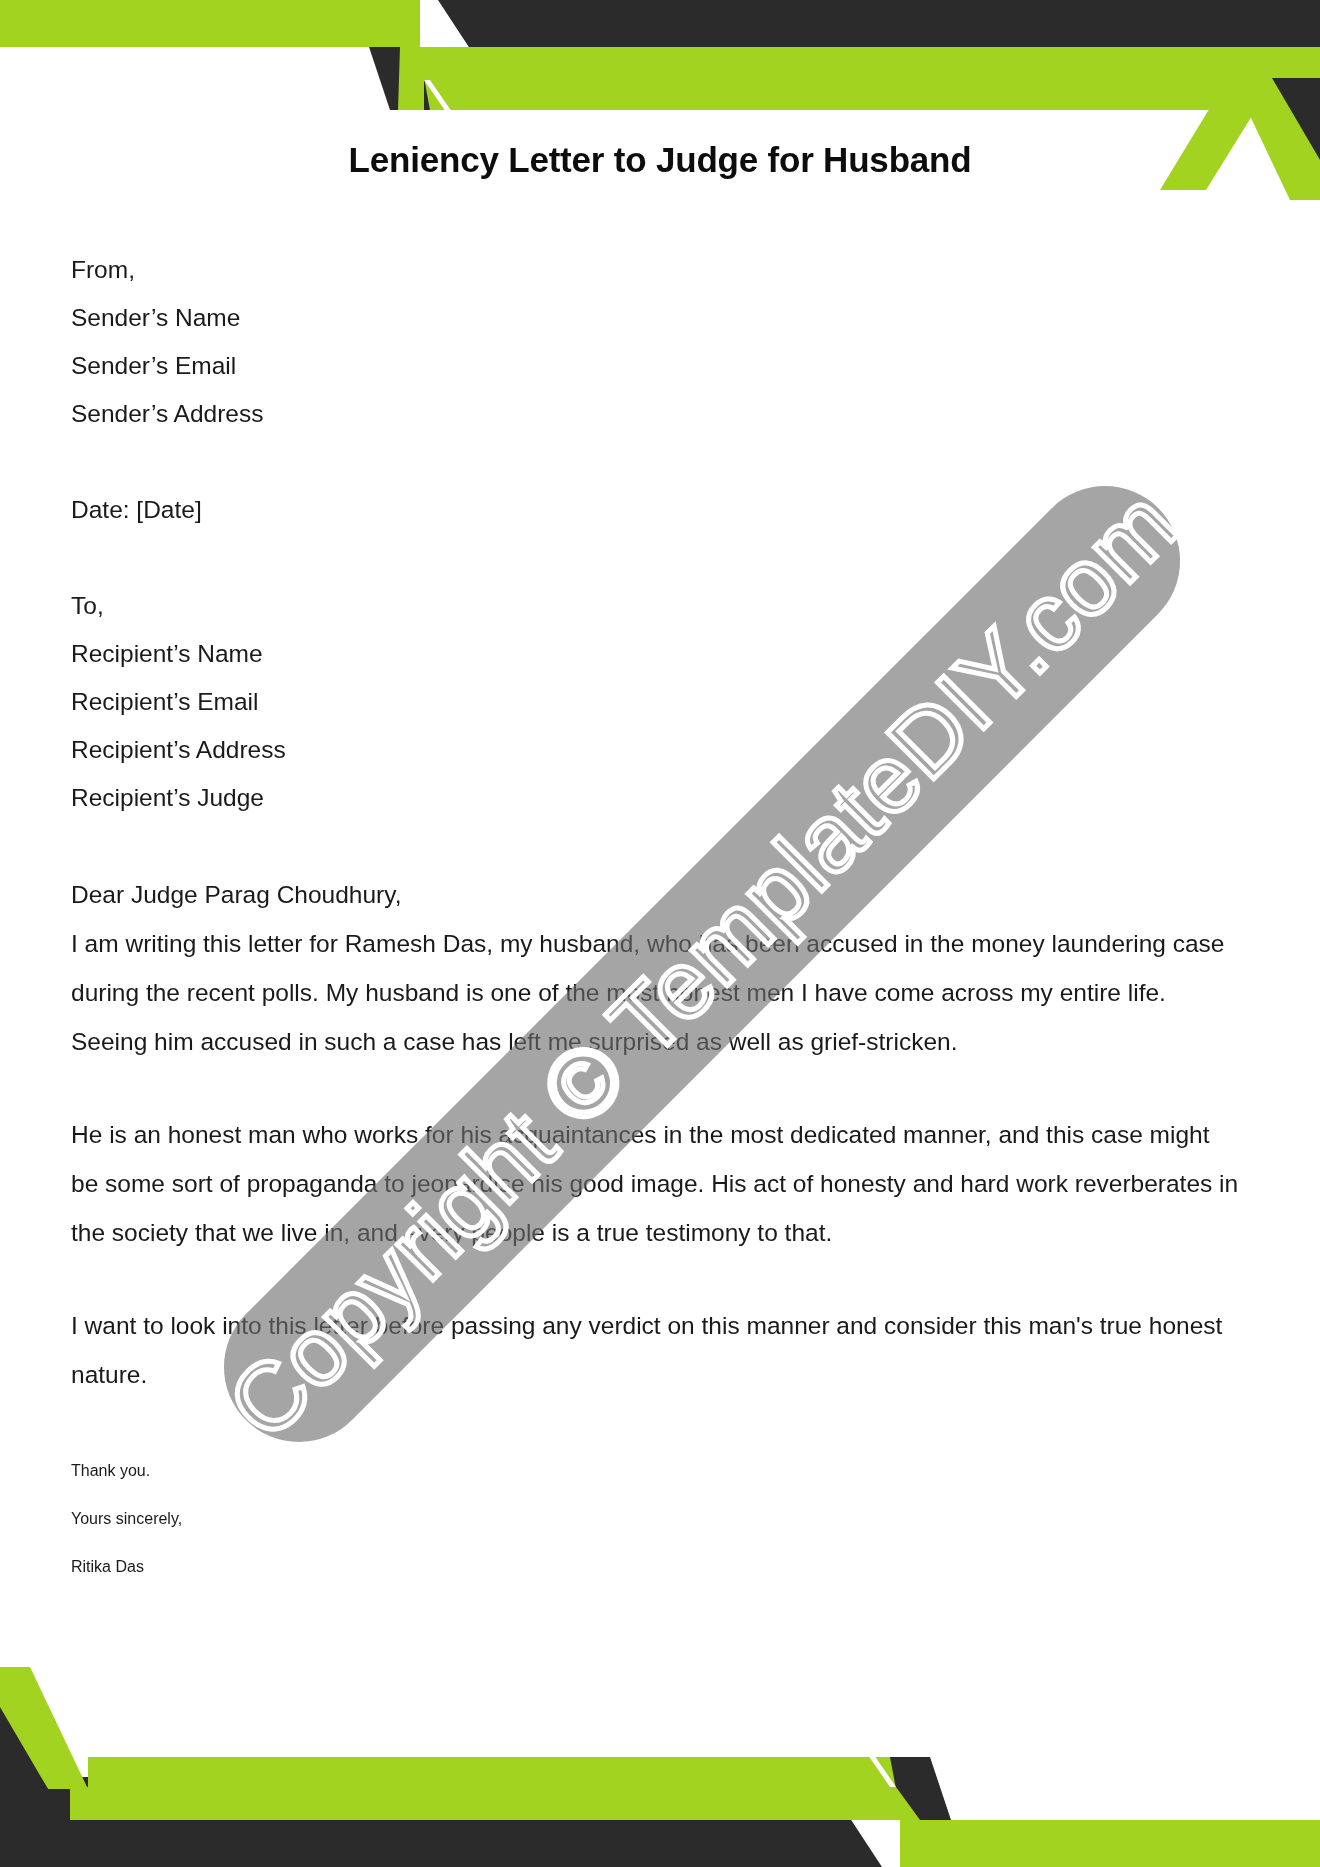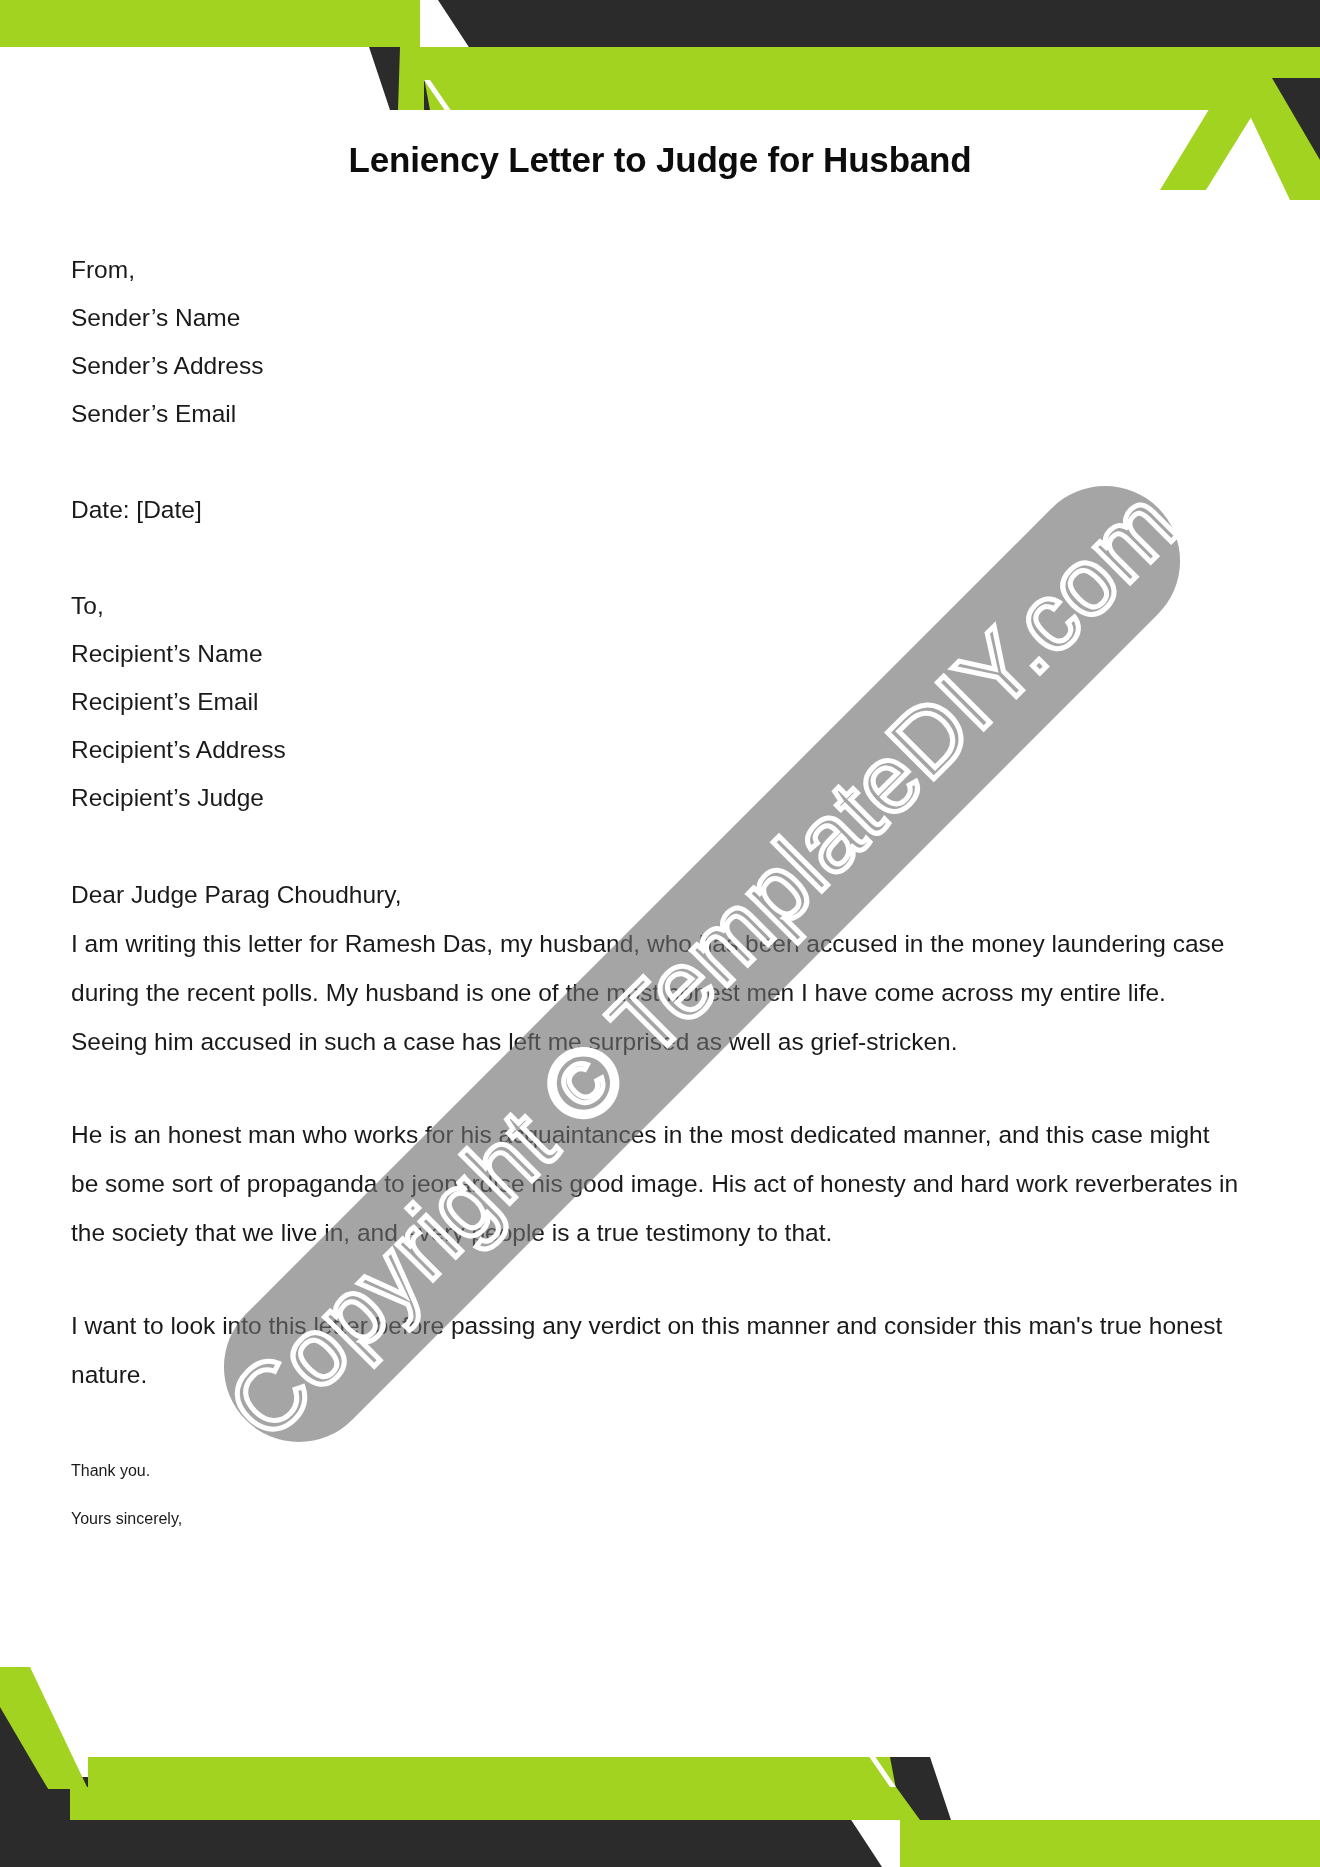--- a/index.html
+++ b/index.html
@@ -153,22 +153,22 @@
 
   <div class="content">
 
     <div class="doc-title">Leniency Letter to Judge for Husband</div>
 
     <div class="body-block">
 
       <div>
         <div class="addr-line">From,</div>
         <div class="addr-line">Sender’s Name</div>
+        <div class="addr-line">Sender’s Email</div>
         <div class="addr-line">Sender’s Address</div>
-        <div class="addr-line">Sender’s Email</div>
       </div>
 
       <div class="gap"></div>
 
       <div class="addr-line">Date: [Date]</div>
 
       <div class="gap"></div>
 
       <div>
         <div class="addr-line">To,</div>
@@ -190,20 +190,21 @@
 
       <div class="gap-sm"></div>
 
       <div class="para">I want to look into this letter before passing any verdict on this manner and consider this man's true honest nature.</div>
 
       <div class="gap"></div>
 
       <div>
         <div class="sign-line">Thank you.</div>
         <div class="sign-line">Yours sincerely,</div>
+        <div class="sign-line">Ritika Das</div>
       </div>
 
     </div>
   </div>
 
   <div class="watermark">
     <span class="watermark-text">Copyright © TemplateDIY.com</span>
   </div>
 
 </div>

